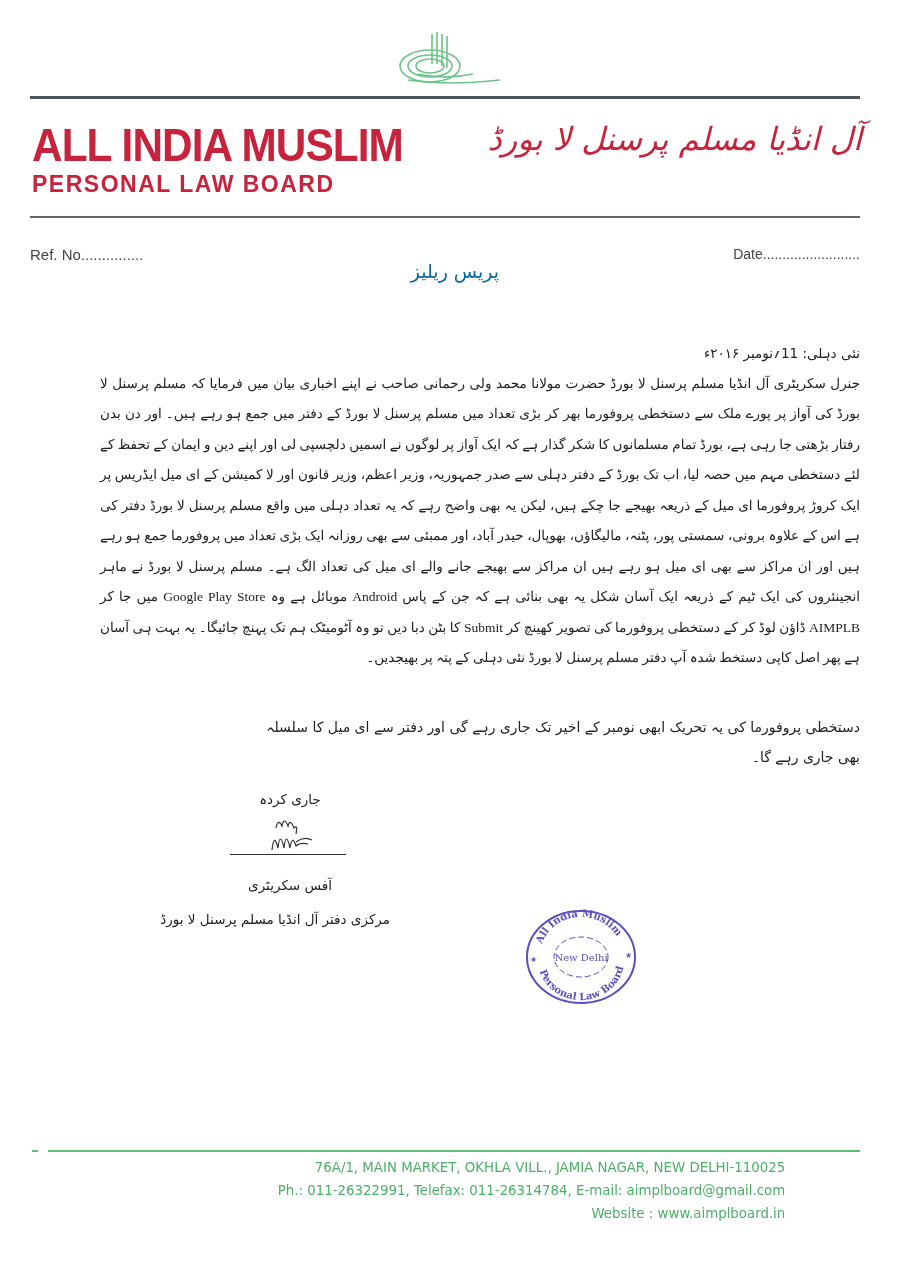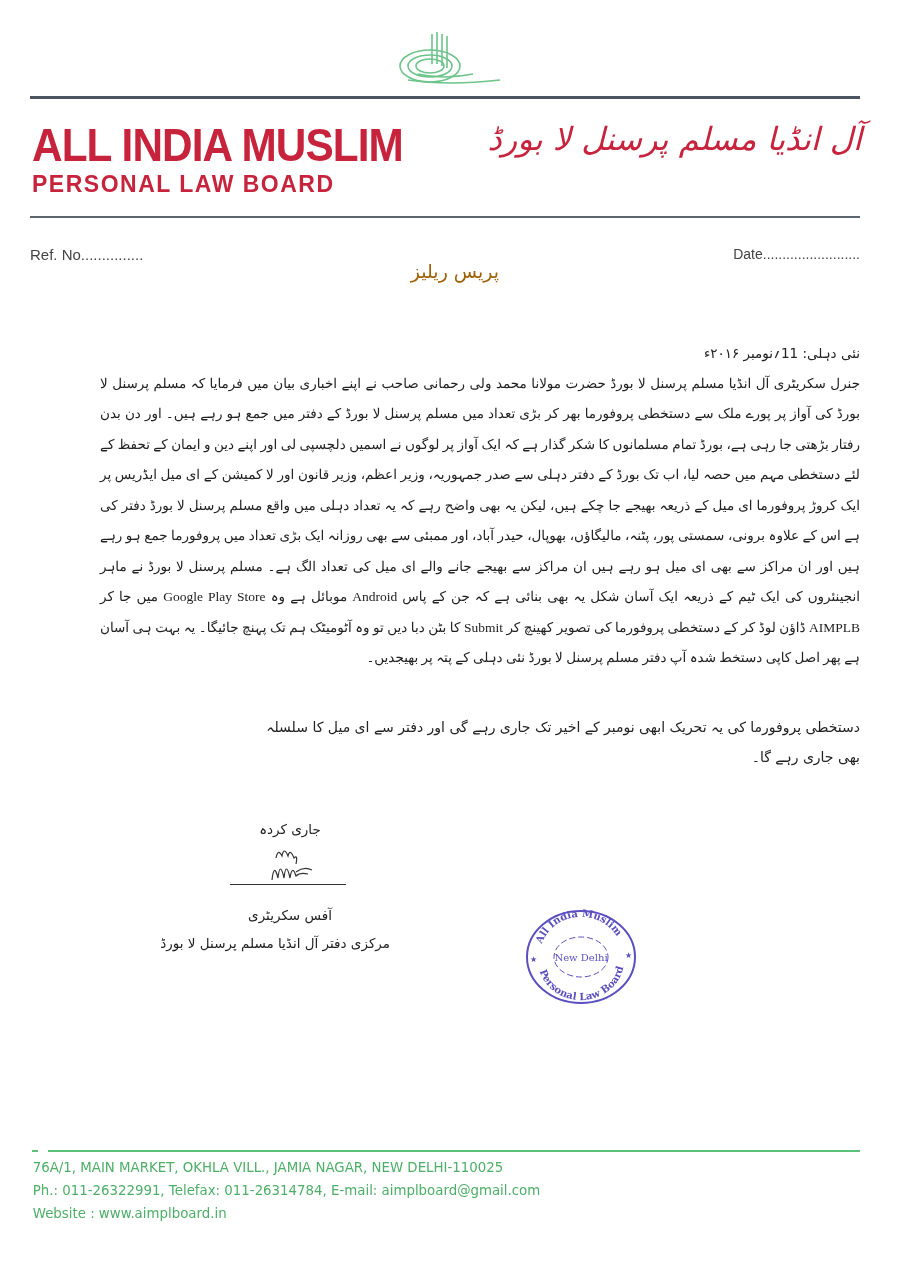--- a/index.html
+++ b/index.html
@@ -13,41 +13,41 @@
 
   .title-en { position: absolute; left: 32px; top: 122px; width: 360px; }
   .title-en .l1 { font-family: "Liberation Sans", sans-serif; font-weight: 700; font-size: 46px; color: #c8233c; letter-spacing: -1px; line-height: 46px; transform: scaleX(0.92); transform-origin: left; white-space: nowrap; }
   .title-en .l2 { font-family: "Liberation Sans", sans-serif; font-weight: 700; font-size: 23px; color: #c8233c; letter-spacing: 1.5px; line-height: 28px; margin-top: 2px; white-space: nowrap; }
 
   .title-ur { position: absolute; right: 48px; top: 120px; font-family: "DejaVu Sans", sans-serif; font-size: 32px; color: #c8233c; direction: rtl; font-style: italic; white-space: nowrap; }
 
   .ref { position: absolute; left: 30px; top: 246px; font-family: "Liberation Sans", sans-serif; font-size: 15px; color: #444; }
   .date { position: absolute; right: 50px; top: 246px; font-family: "Liberation Sans", sans-serif; font-size: 14px; color: #444; }
 
-  .doc-heading { position: absolute; left: 0; width: 910px; top: 260px; text-align: center; font-size: 19px; direction: rtl; color: #a16207; }
+  .doc-heading { position: absolute; left: 0; width: 910px; top: 260px; text-align: center; font-size: 19px; direction: rtl; color: #0369a1; }
 
   .body { position: absolute; left: 100px; width: 760px; top: 338px; direction: rtl; text-align: justify; font-size: 13.5px; line-height: 30.5px; color: #222; }
   .body .dateline { display: block; text-align: right; }
   .body .para { display: block; font-family: Liberation Serif, serif; }
 
   .closing { position: absolute; left: 240px; width: 620px; top: 712px; direction: rtl; text-align: right; font-size: 14px; line-height: 30px; }
 
   .sign { position: absolute; left: 190px; top: 786px; width: 200px; direction: rtl; text-align: center; font-size: 13.5px; }
-  .sign .issued { line-height: 26px; margin-top: 30px; }
+  .sign .issued { line-height: 26px; }
   .sign .signature { height: 44px; position: relative; }
   .sign .sigline { position: absolute; left: 40px; right: 44px; top: 42px; height: 1px; background: #333; }
   .sign .office { line-height: 26px; margin-top: 16px; }
-  .sign .org { line-height: 26px; white-space: nowrap; margin-top: 2px; }
+  .sign .org { line-height: 26px; white-space: nowrap; margin-top: 8px; }
 
   .stamp { position: absolute; left: 524px; top: 908px; width: 114px; height: 98px; }
 
   .rule-foot { position: absolute; left: 48px; top: 1150px; width: 812px; height: 2px; background: #5dbf78; }
   .rule-foot-dash { position: absolute; left: 32px; top: 1150px; width: 6px; height: 2px; background: #5dbf78; }
 
-  .footer { position: absolute; left: 0; width: 818px; top: 1156px; text-align: left; font-family: "DejaVu Sans", sans-serif; font-size: 14.5px; color: #4caf67; line-height: 23px; }
+  .footer { position: absolute; left: 0; width: 818px; top: 1156px; text-align: right; font-family: "DejaVu Sans", sans-serif; font-size: 14.5px; color: #4caf67; line-height: 23px; }
   .footer div { transform: scaleX(0.92); }
 </style>
 </head>
 <body>
 
 <div class="emblem">
   <svg width="120" height="65" viewBox="0 0 120 65">
     <g fill="none" stroke="#6cc48a" stroke-width="1.6">
       <ellipse cx="42" cy="38" rx="30" ry="16"></ellipse>
       <ellipse cx="42" cy="38" rx="22" ry="11"></ellipse>

